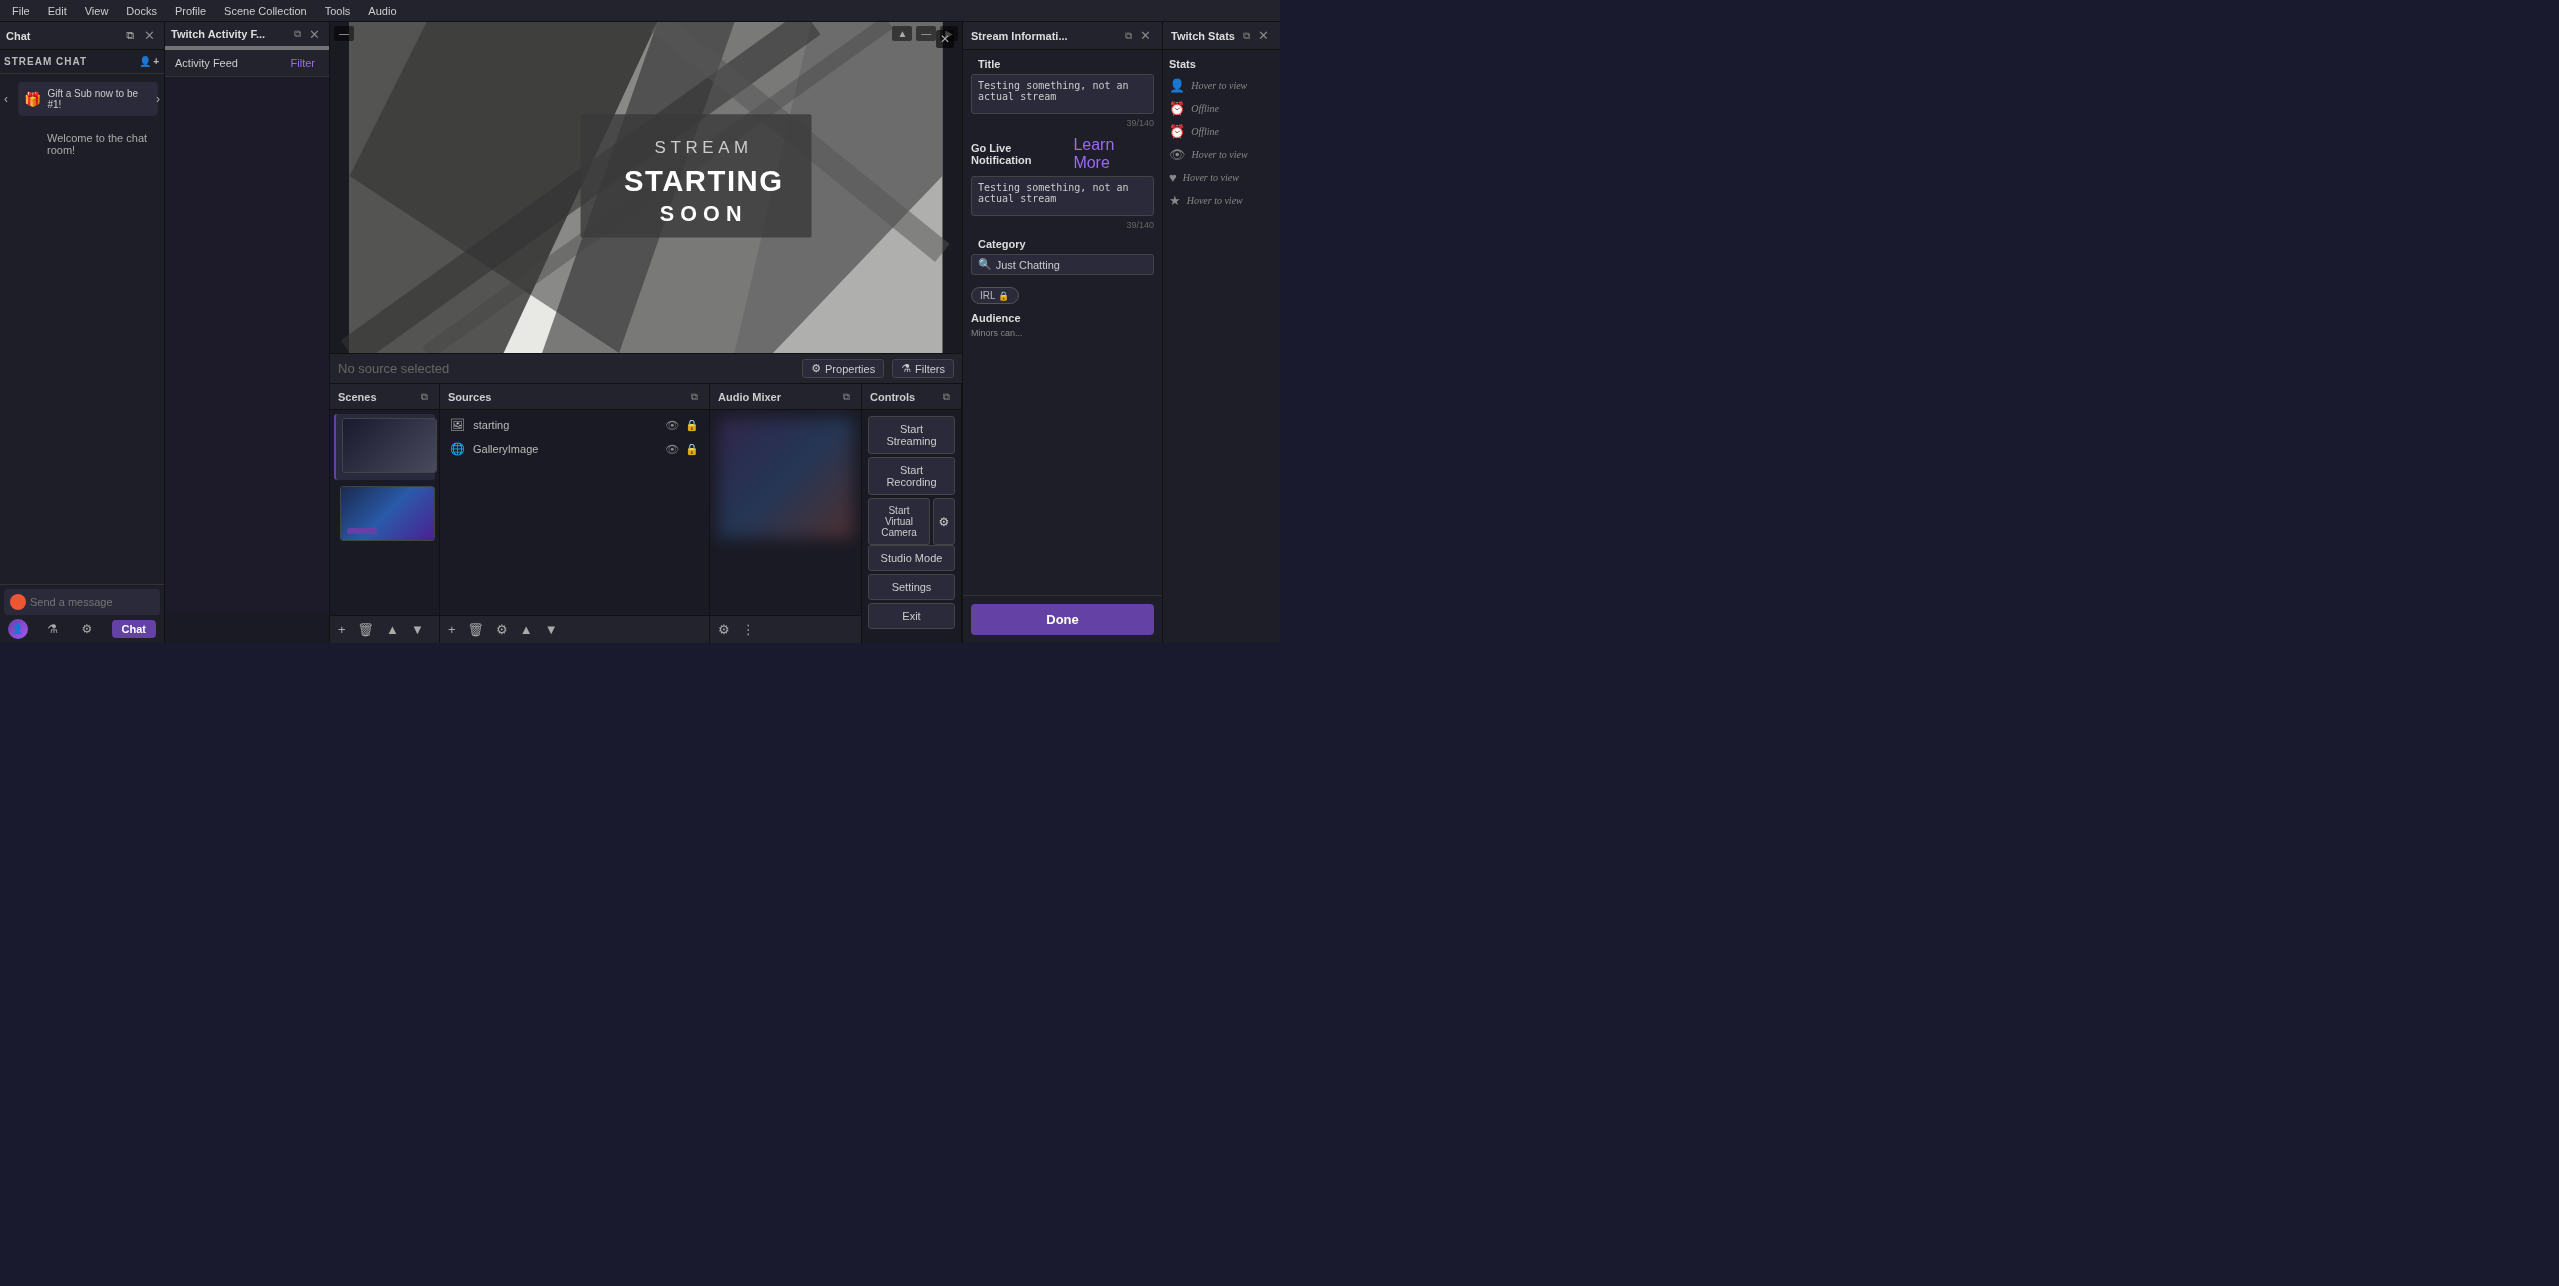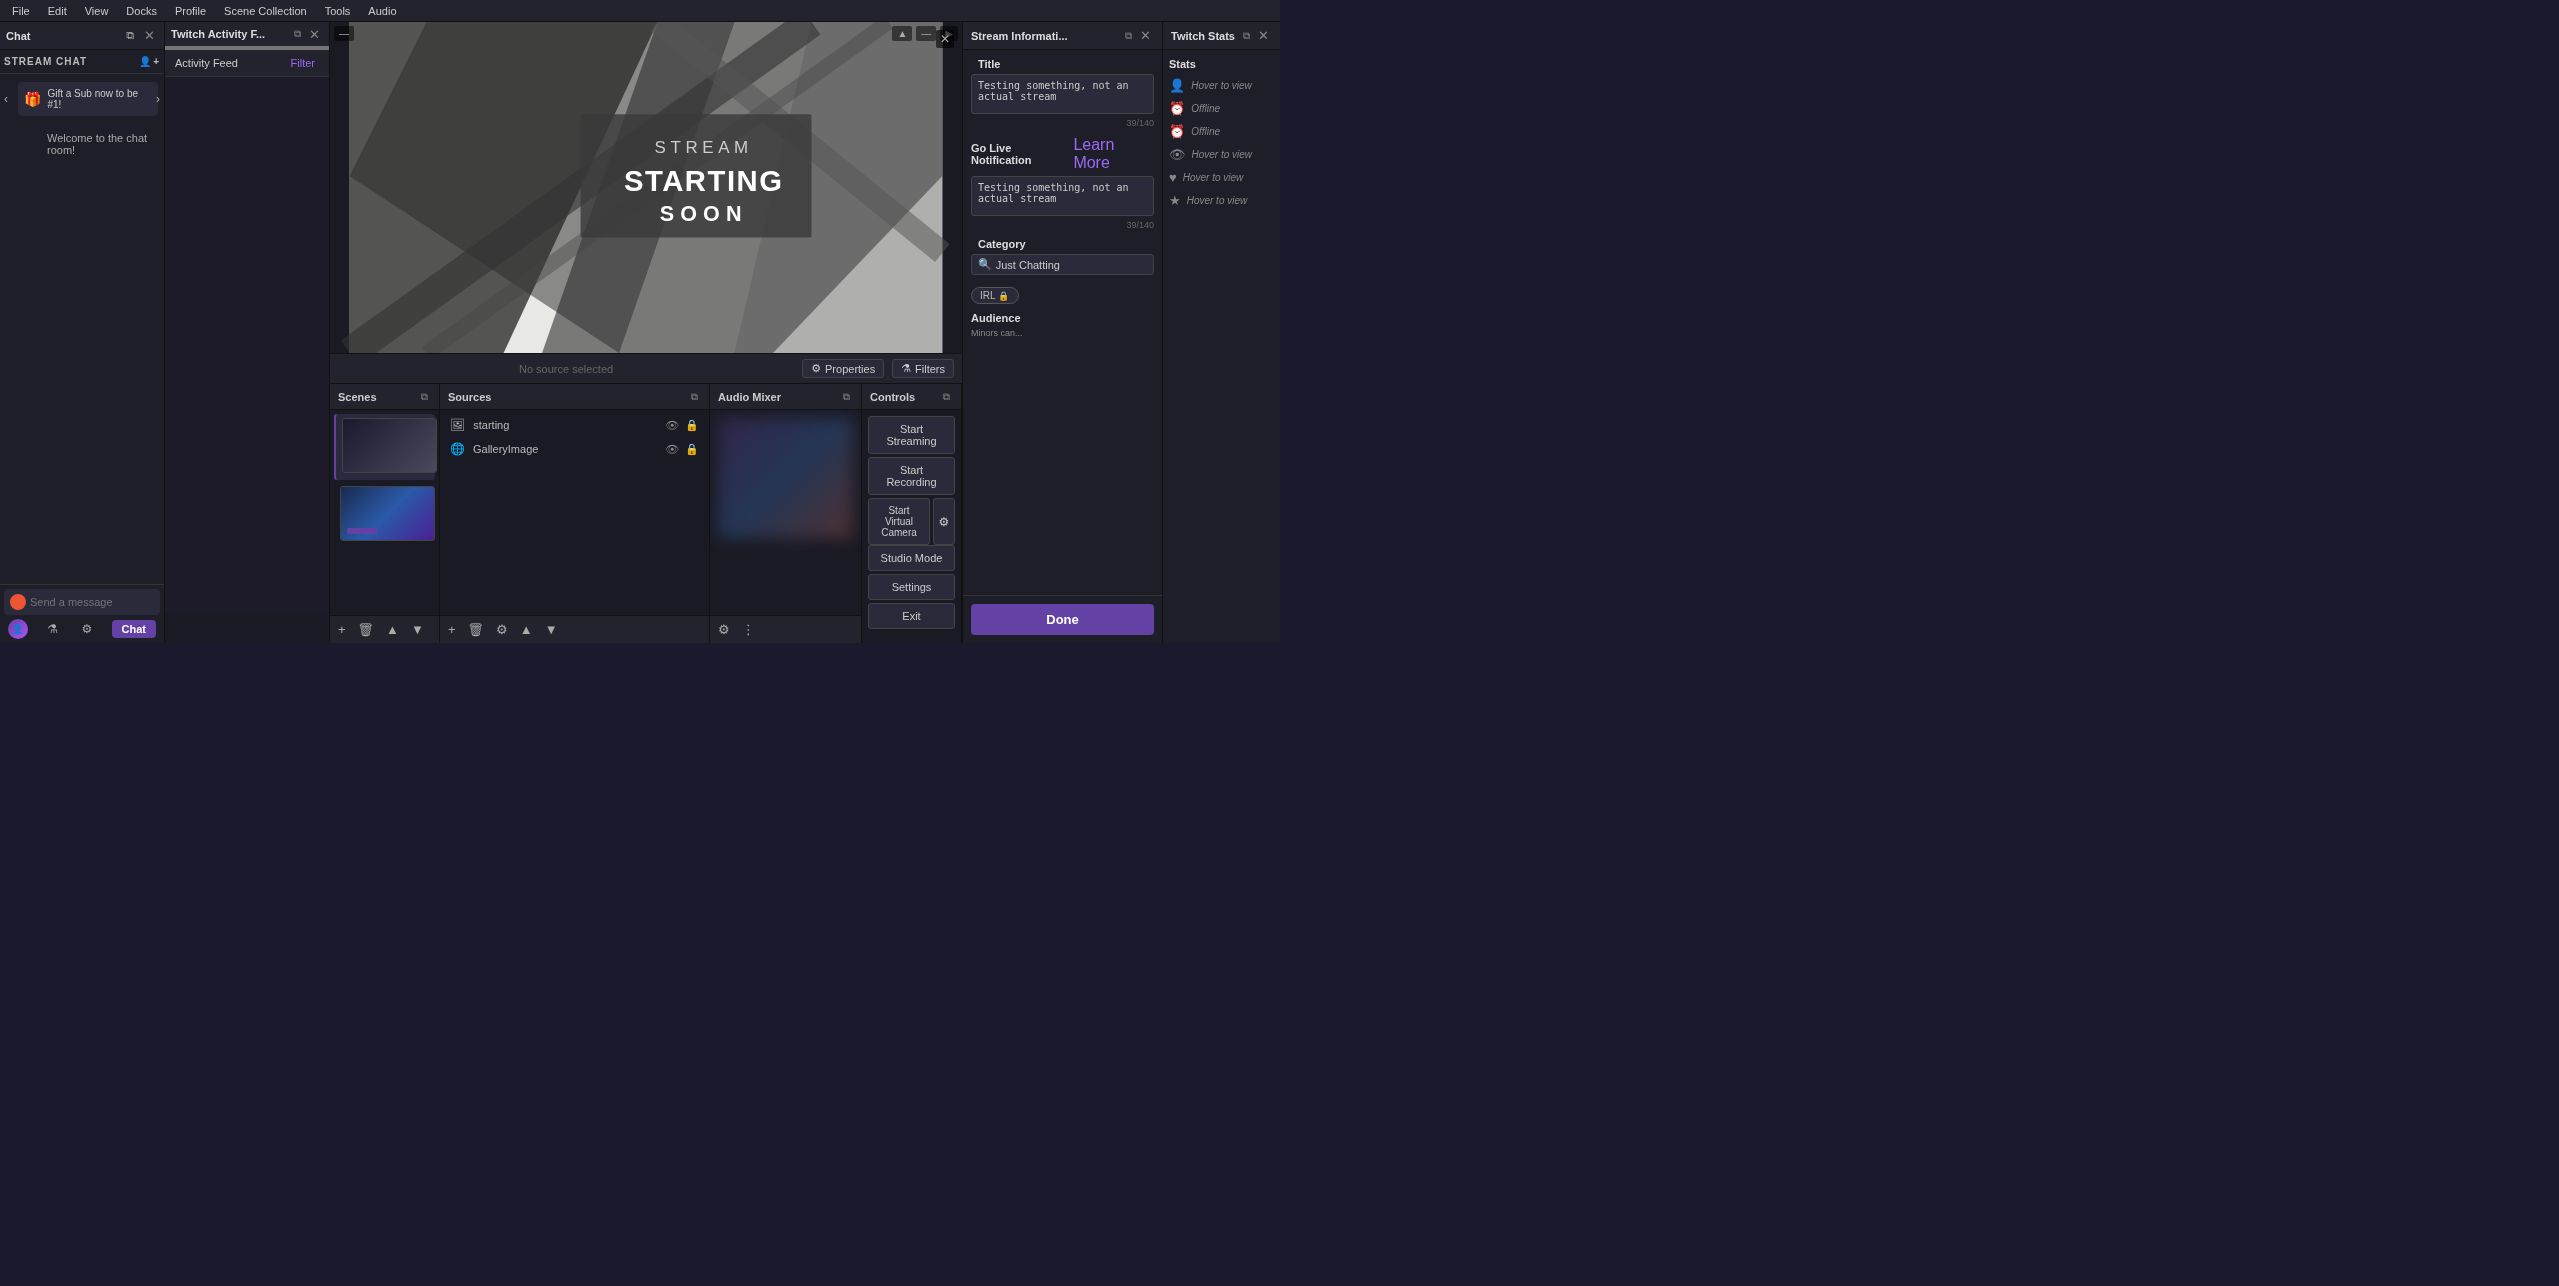--- a/index.html
+++ b/index.html
@@ -253,23 +253,22 @@
       background: #23232d;
       border-top: 1px solid #111;
       padding: 4px 8px;
       display: flex;
       align-items: center;
       gap: 8px;
       height: 30px;
     }
     .no-source {
       color: #666;
-      font-size: 11px;
+      font-size: 13px;
       flex: 1;
-      text-align: center;
     }
     .preview-ctrl-btn {
       background: #2a2a3a;
       border: 1px solid #444;
       color: #ccc;
       padding: 2px 8px;
       border-radius: 3px;
       cursor: pointer;
       font-size: 11px;
       display: flex;
@@ -583,21 +582,21 @@
       color: #ddd;
       margin-bottom: 8px;
     }
     .stat-row {
       display: flex;
       align-items: center;
       gap: 6px;
       margin-bottom: 8px;
     }
     .stat-icon { font-size: 13px; color: #888; }
-    .stat-value { font-size: 10px; color: #888; font-style: italic; }
+    .stat-value { font-size: 10px; color: #888; font-style: italic; font-family: Liberation Serif, serif; }
 
     
     ::-webkit-scrollbar { width: 4px; }
     ::-webkit-scrollbar-track { background: #1a1a24; }
     ::-webkit-scrollbar-thumb { background: #444; border-radius: 2px; }
 
     .close-btn {
       background: none;
       border: none;
       color: #888;

